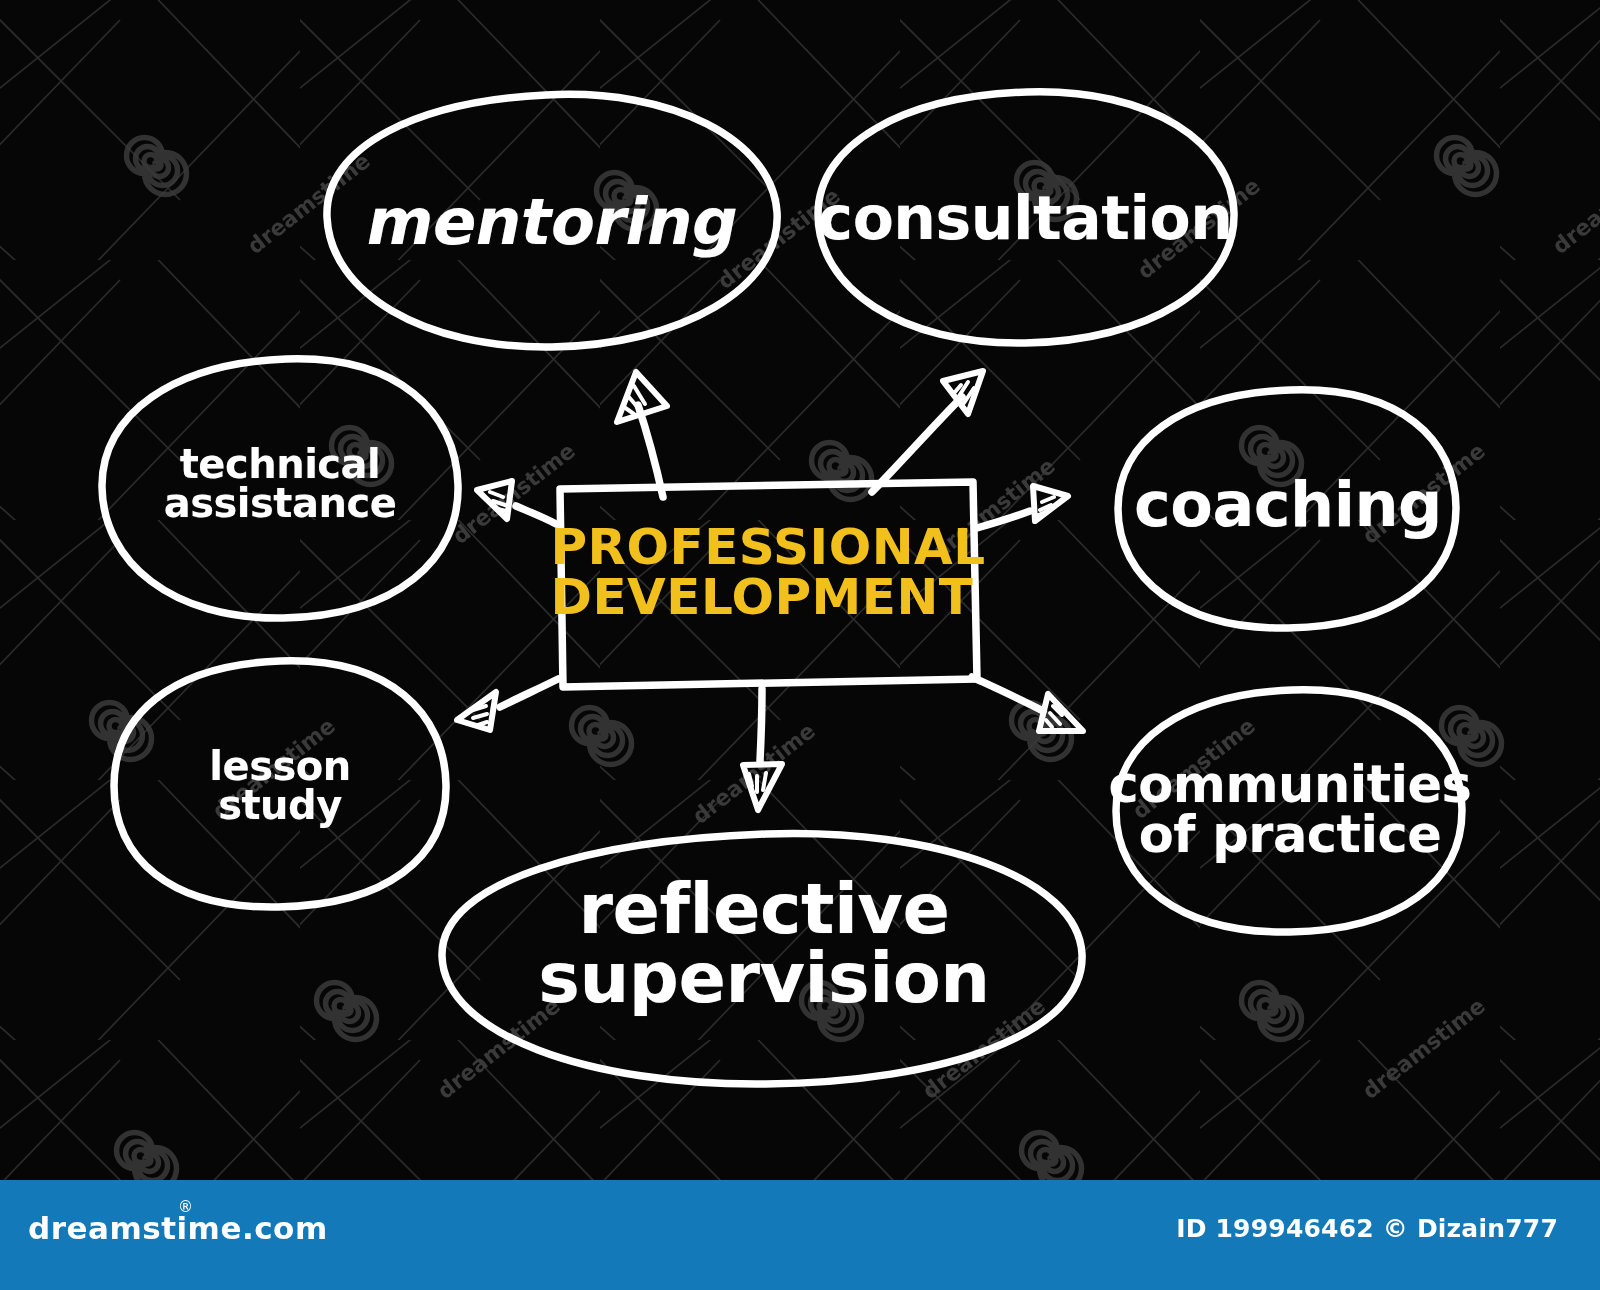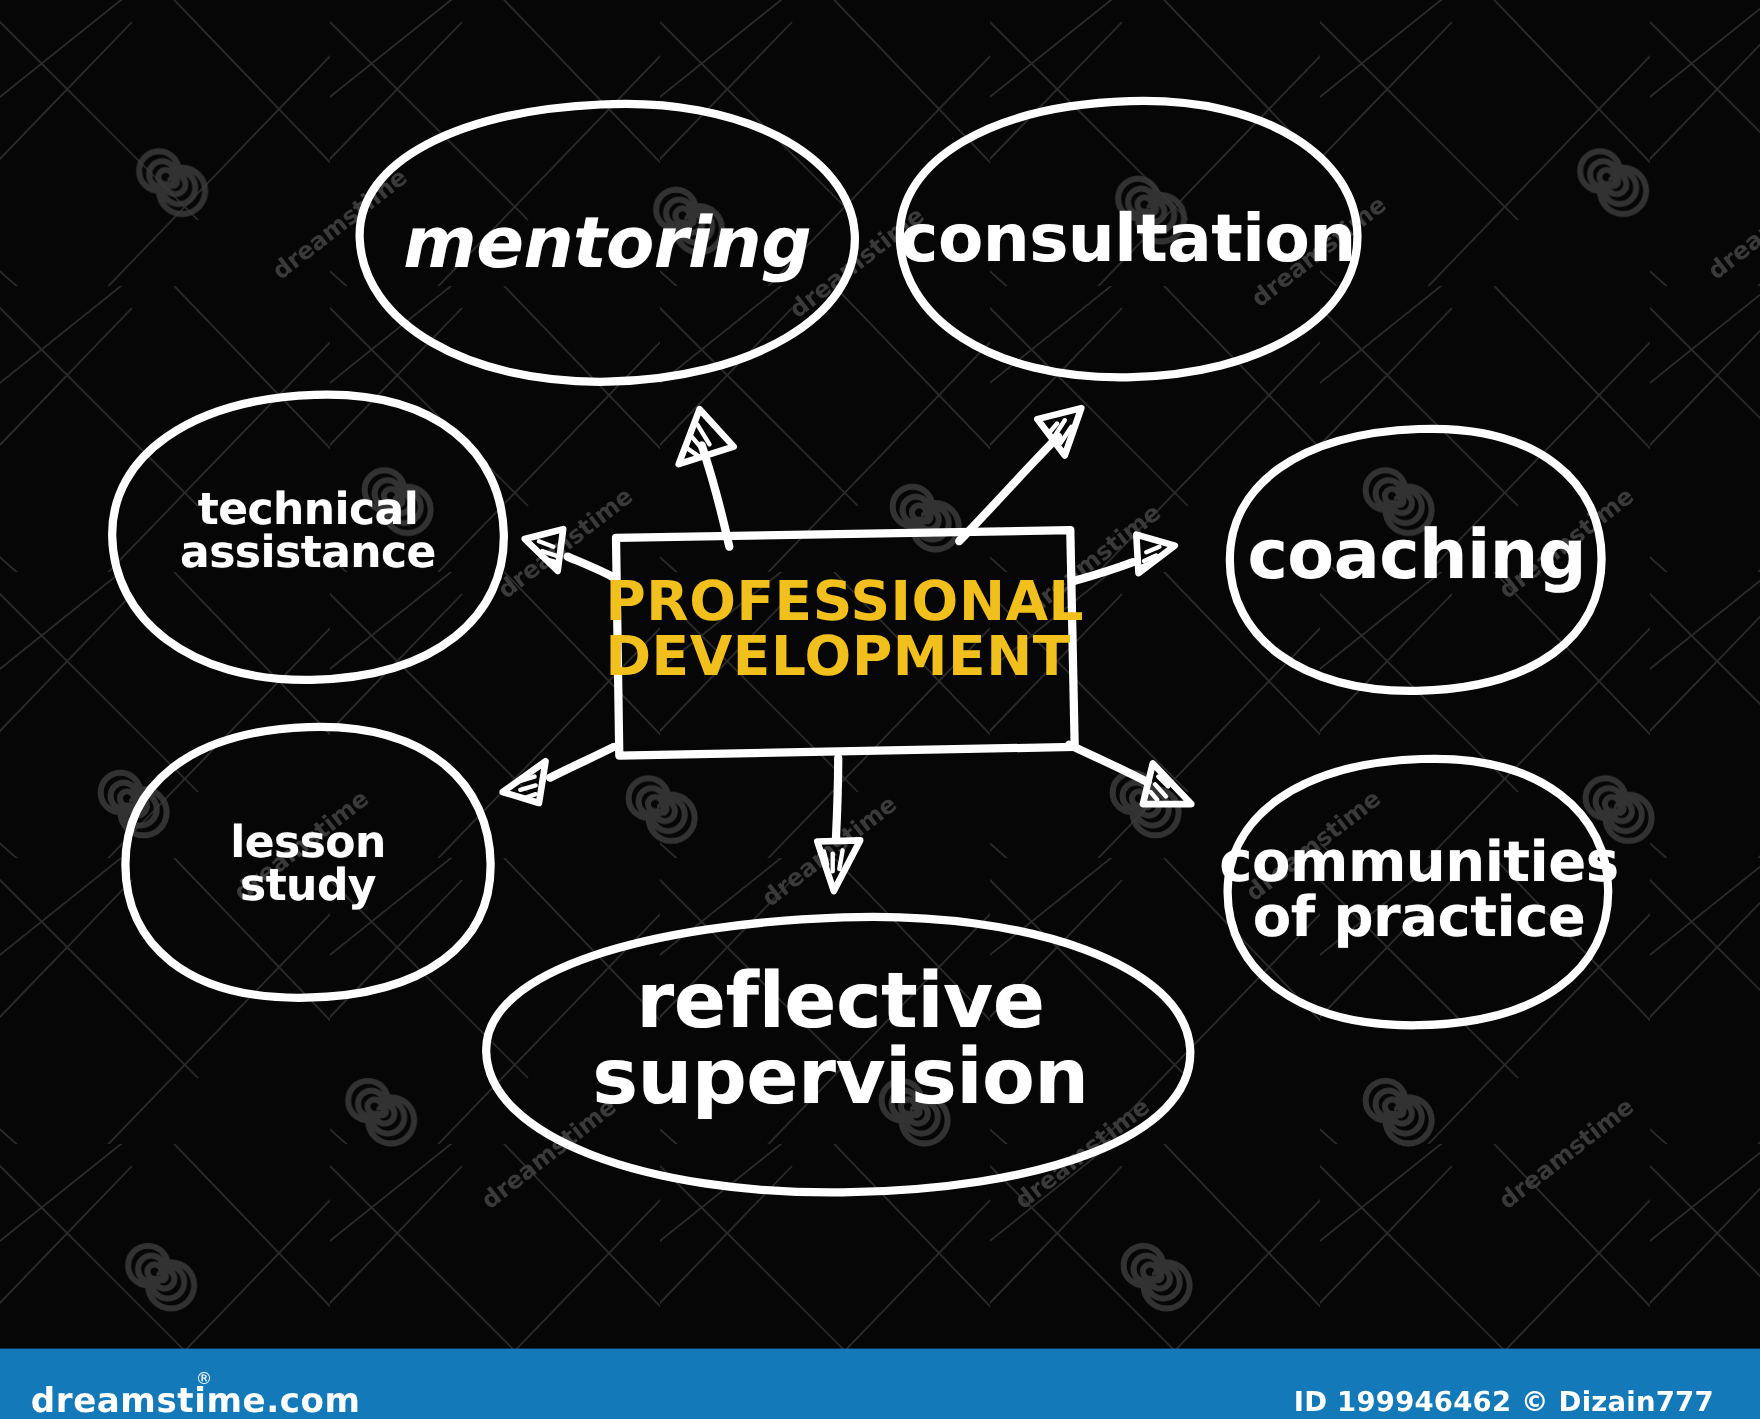--- a/index.html
+++ b/index.html
@@ -42,21 +42,21 @@
     letter-spacing: 0.5px;
     white-space: pre-line;
     transform: translate(-50%, -50%);
     pointer-events: none;
   }
 
   
   #footer {
     position: absolute;
     left: 0; bottom: 0;
-    width: 1600px; height: 64px;
+    width: 1600px; height: 110px;
     background: #1479B8;
   }
   #brand {
     position: absolute;
     left: 28px; top: 30px;
     color: #ffffff;
     font-family: "DejaVu Sans", sans-serif;
     font-weight: 700;
     font-size: 31px;
     letter-spacing: 0.5px;

